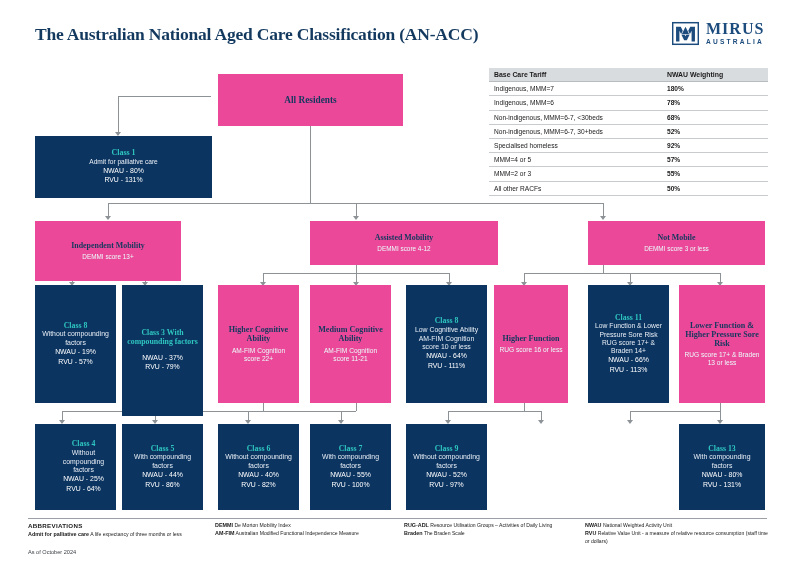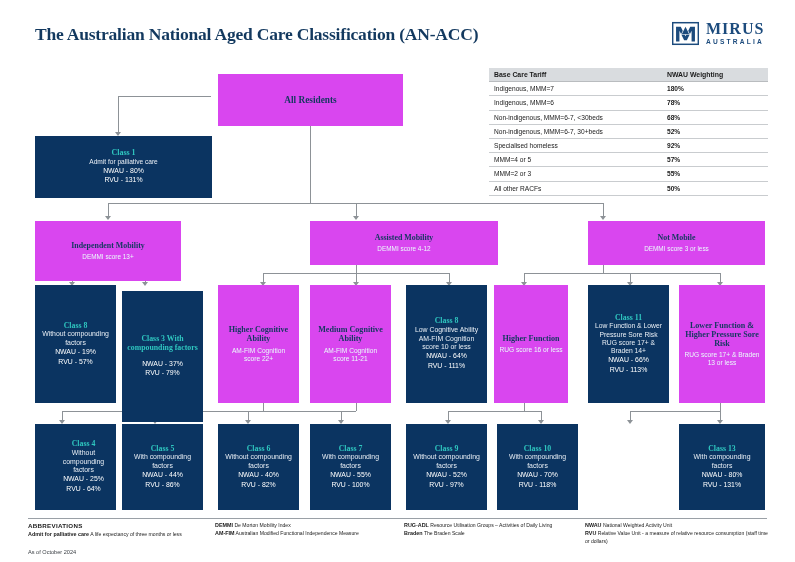--- a/index.html
+++ b/index.html
@@ -32,21 +32,21 @@
     font-size:6.6px;text-align:left;padding:3.1px 5px;color:#1a1a1a;
     border-bottom:1px solid #c9cccf;
   }
   .tariff th{background:#d9dcdf;font-weight:700;font-size:6.9px;border-bottom:1px solid #b9bcbf;}
   .tariff th:last-child,.tariff td:last-child{width:96px;}
   .tariff td:last-child{font-weight:700;}
 
   
   .box{position:absolute;box-sizing:border-box;display:flex;flex-direction:column;
        align-items:center;justify-content:center;text-align:center;padding:4px 5px;}
-  .box.teal{background:#d946ef;color:#12385e;}
+  .box.teal{background:#ec4899;color:#12385e;}
   .box.navy{background:#0b3461;color:#ffffff;}
   .hd{font-family:"Liberation Serif", serif;font-weight:700;line-height:1.12;}
   .box.navy .hd{color:#2fc7c0;}
   .box.teal .hd{color:#12385e;}
   .sub{line-height:1.22;}
   .box.teal .sub{color:#eafcfb;}
   .box.navy .sub{color:#e8eef5;}
   .vals{line-height:1.25;margin-top:1px;}
 
   
@@ -221,21 +221,21 @@
     <div class="sub" style="font-size:6.4px;margin-top:2px;">DEMMI score 3 or less</div>
   </div>
 
   <div class="box navy" style="left:35px;top:285px;width:81px;height:118px;">
     <div class="hd" style="font-size:7.8px;">Class 8</div>
     <div class="sub" style="font-size:6.9px;">Without compounding factors</div>
     <div class="vals" style="font-size:6.9px;">NWAU - 19%</div>
     <div class="vals" style="font-size:6.9px;">RVU - 57%</div>
   </div>
 
-  <div class="box navy" style="left:122px;top:291px;width:81px;height:131px;">
+  <div class="box navy" style="left:122px;top:285px;width:81px;height:131px;">
     <div class="hd" style="font-size:7.8px;">Class 3 With compounding factors</div>
     <div class="vals" style="font-size:6.9px;margin-top:7px;">NWAU - 37%</div>
     <div class="vals" style="font-size:6.9px;">RVU - 79%</div>
   </div>
 
   <div class="box teal" style="left:218px;top:285px;width:81px;height:118px;">
     <div class="hd" style="font-size:8.1px;">Higher Cognitive Ability</div>
     <div class="sub" style="font-size:6.6px;margin-top:3px;">AM-FIM Cognition score 22+</div>
   </div>
 
@@ -296,26 +296,20 @@
     <div class="vals" style="font-size:6.9px;">RVU - 100%</div>
   </div>
 
   <div class="box navy" style="left:406px;top:424px;width:81px;height:86px;">
     <div class="hd" style="font-size:7.8px;">Class 9</div>
     <div class="sub" style="font-size:6.9px;">Without compounding factors</div>
     <div class="vals" style="font-size:6.9px;">NWAU - 52%</div>
     <div class="vals" style="font-size:6.9px;">RVU - 97%</div>
   </div>
 
-  <div class="box navy" style="left:497px;top:424px;width:81px;height:86px;">
-    <div class="hd" style="font-size:7.8px;">Class 10</div>
-    <div class="sub" style="font-size:6.9px;">With compounding factors</div>
-    <div class="vals" style="font-size:6.9px;">NWAU - 70%</div>
-    <div class="vals" style="font-size:6.9px;">RVU - 118%</div>
-  </div>
 
 
   <div class="box navy" style="left:679px;top:424px;width:86px;height:86px;">
     <div class="hd" style="font-size:7.8px;">Class 13</div>
     <div class="sub" style="font-size:6.9px;">With compounding factors</div>
     <div class="vals" style="font-size:6.9px;">NWAU - 80%</div>
     <div class="vals" style="font-size:6.9px;">RVU - 131%</div>
   </div>
 
   <div class="foot-rule"></div>

